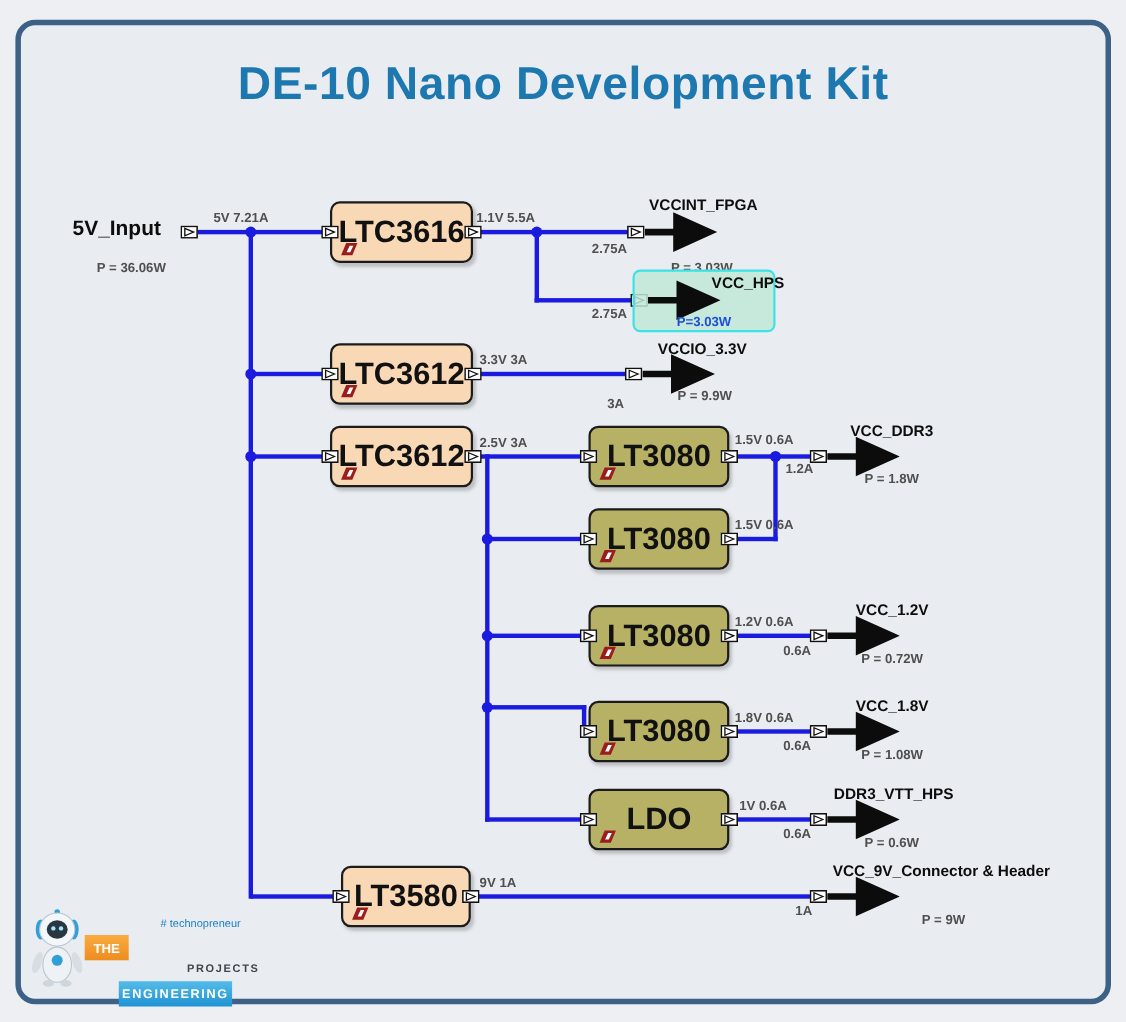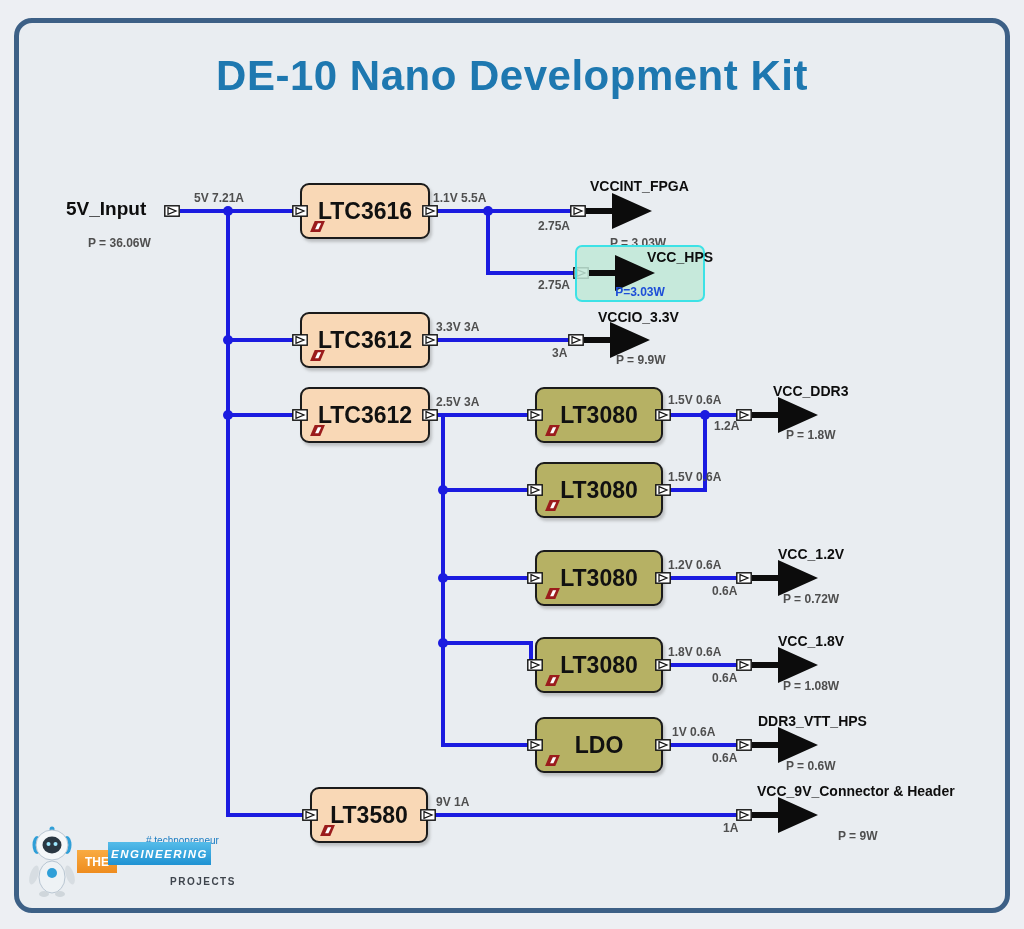--- a/index.html
+++ b/index.html
@@ -5,34 +5,34 @@
   html,body{margin:0;padding:0;background:#edeff3;font-family:"Liberation Sans",sans-serif;}
   #stage{position:relative;width:1024px;height:929px;overflow:hidden;background:#edeff3;}
   .frame{position:absolute;left:14px;top:18px;width:986px;height:885px;border:5px solid #3d6086;border-radius:18px;background:#e9edf1;}
   .title{position:absolute;left:0;right:0;top:52px;text-align:center;font-size:42px;font-weight:800;color:#1e78b0;letter-spacing:.5px;}
   .wire-h{position:absolute;height:4px;background:#1b1be0;}
   .wire-v{position:absolute;width:4px;background:#1b1be0;}
   .dot{position:absolute;width:10px;height:10px;border-radius:50%;background:#1b1be0;}
   .block{position:absolute;height:56px;border:2.5px solid #1b1b1b;border-radius:9px;display:flex;align-items:center;justify-content:center;box-shadow:2px 3px 3px rgba(110,110,110,.35);box-sizing:border-box;}
   .buck{background:#f9d8b6;}
   .ldoC{background:#b6b164;}
-  .blabel{font-size:23px;font-weight:bold;color:#111;}
+  .blabel{font-size:28px;font-weight:bold;color:#111;}
   .ltlogo{position:absolute;left:7px;bottom:4px;}
   .pin{position:absolute;width:16px;height:12px;}
   .netarrow{position:absolute;}
   .netlabel{position:absolute;font-size:14px;font-weight:bold;color:#0d0d0d;white-space:nowrap;}
   .wlabel{position:absolute;font-size:12px;font-weight:600;color:#4f4f4f;white-space:nowrap;}
   .srclabel{position:absolute;font-size:19px;font-weight:bold;color:#0d0d0d;white-space:nowrap;}
   .hpsbox{position:absolute;left:575px;top:245px;width:130px;height:57px;background:rgba(191,232,215,.85);border:2.5px solid #3de2e6;border-radius:7px;box-sizing:border-box;}
   .hpsname{position:absolute;left:575px;top:249px;width:130px;text-align:center;padding-left:40px;}
   .hpspow{position:absolute;left:575px;top:285px;width:130px;text-align:center;color:#1d4ed8;font-weight:bold;}
   .brandtag{position:absolute;left:146px;top:835px;font-size:10px;font-weight:normal;color:#1a7cc2;}
   .brandbox{position:absolute;height:23px;display:flex;align-items:center;justify-content:center;color:#fff;font-weight:bold;}
   .brand-the{left:77px;top:850px;width:40px;font-size:12px;background:linear-gradient(#f9ab41,#ee8c1f);}
-  .brand-eng{left:108px;top:842px;width:103px;font-size:11.5px;letter-spacing:1.5px;background:linear-gradient(#55bce9,#1f92d3);font-style:italic;}
+  .brand-eng{left:108px;top:892px;width:103px;font-size:11.5px;letter-spacing:1.5px;background:linear-gradient(#55bce9,#1f92d3);}
   .brandproj{position:absolute;left:170px;top:876px;font-size:10px;font-weight:bold;color:#3f454d;letter-spacing:1.5px;}
 </style>
 </head>
 <body>
 
 <div id="stage">
 
   <svg width="0" height="0" style="position:absolute">
     <defs>
       <symbol id="pinsym" viewBox="0 0 16 12">
@@ -95,21 +95,21 @@
   <div class="wlabel" style="left:436px;top:395px">2.5V 3A</div>
   <div class="wlabel" style="left:668px;top:393px">1.5V 0.6A</div>
   <div class="wlabel" style="left:668px;top:470px">1.5V 0.6A</div>
   <div class="wlabel" style="left:668px;top:558px">1.2V 0.6A</div>
   <div class="wlabel" style="left:668px;top:645px">1.8V 0.6A</div>
   <div class="wlabel" style="left:672px;top:725px">1V 0.6A</div>
   <div class="wlabel" style="left:436px;top:795px">9V 1A</div>
 
   <div class="wlabel" style="left:538px;top:219px">2.75A</div>
   <div class="wlabel" style="left:538px;top:278px">2.75A</div>
-  <div class="wlabel" style="left:552px;top:346px">3A</div>
+  <div class="wlabel" style="left:552px;top:360px">3A</div>
   <div class="wlabel" style="left:714px;top:419px">1.2A</div>
   <div class="wlabel" style="left:712px;top:584px">0.6A</div>
   <div class="wlabel" style="left:712px;top:671px">0.6A</div>
   <div class="wlabel" style="left:712px;top:751px">0.6A</div>
   <div class="wlabel" style="left:723px;top:821px">1A</div>
 
   <div class="netlabel" style="left:590px;top:178px">VCCINT_FPGA</div>
   <div class="wlabel" style="left:610px;top:236px">P = 3.03W</div>
   <div class="netlabel" style="left:598px;top:309px">VCCIO_3.3V</div>
   <div class="wlabel" style="left:616px;top:353px">P = 9.9W</div>

